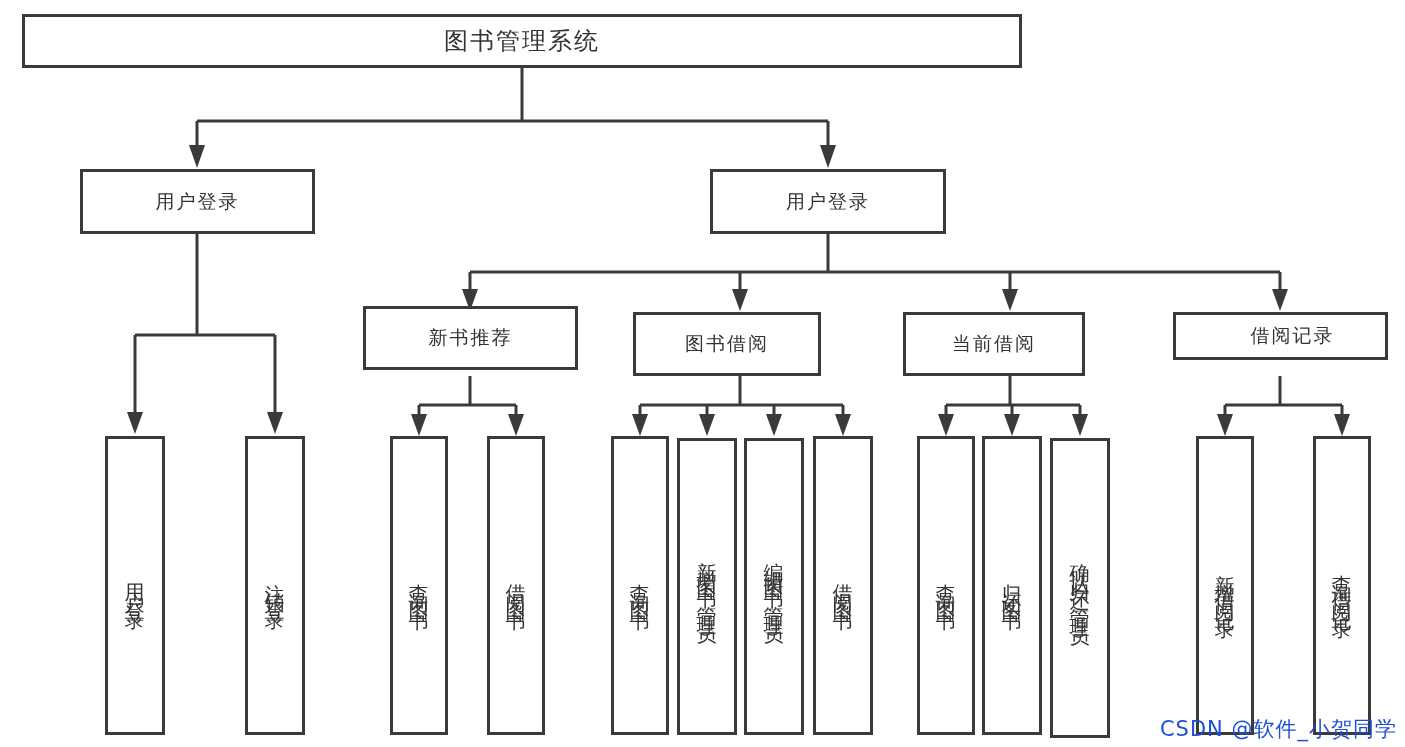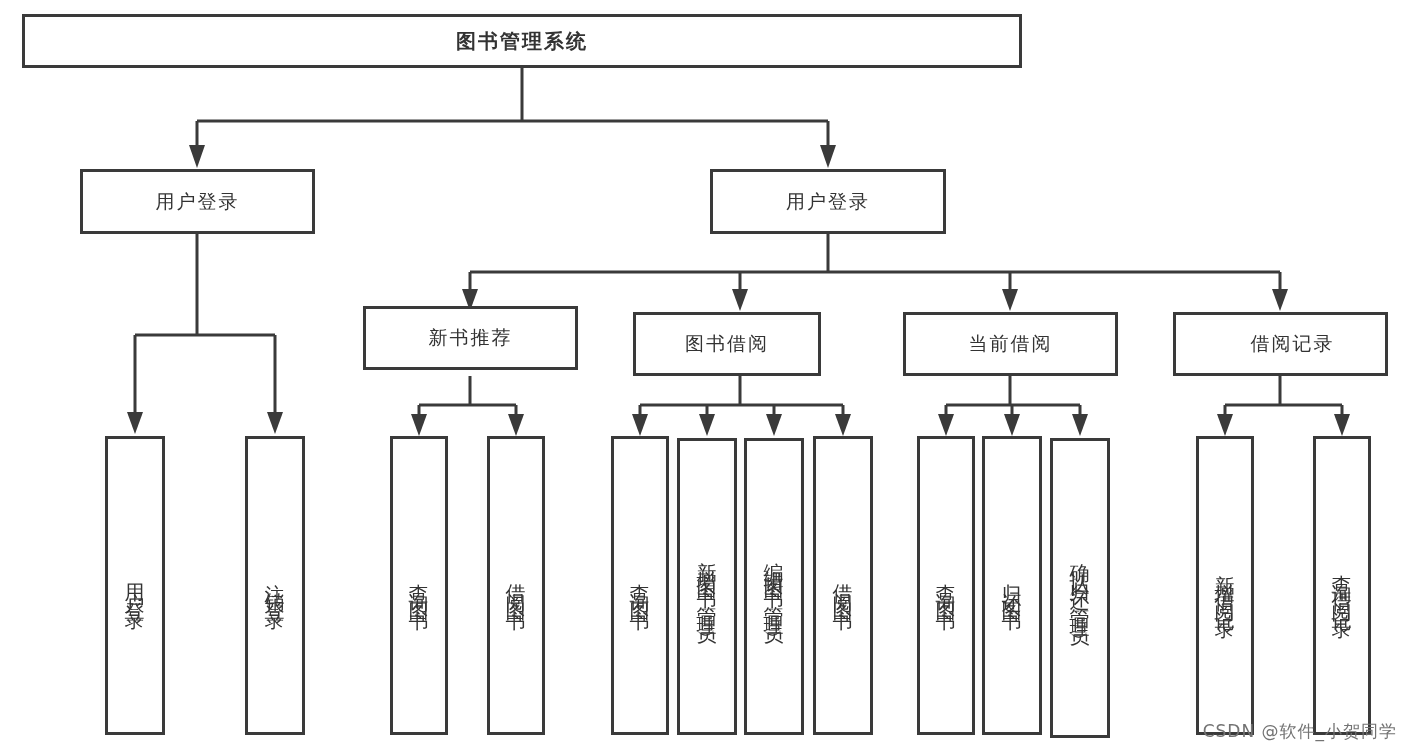--- a/index.html
+++ b/index.html
@@ -19,36 +19,36 @@
     border: 3px solid #3a3a3a;
     box-sizing: border-box;
     display: flex;
     align-items: center;
     justify-content: center;
     font-size: 19px;
     letter-spacing: 2px;
     color: #333333;
     white-space: nowrap;
   }
-  .root-node { font-size: 20px; font-weight: bold; }
+  .root-node { font-size: 24px; }
   .leaf { border-width: 3px; }
   .vtext {
     writing-mode: vertical-rl;
     text-orientation: mixed;
     letter-spacing: 9px;
     line-height: 1.1;
     font-size: 20px;
   }
   .watermark {
     position: absolute;
     right: 8px;
     bottom: 4px;
-    font-size: 17px;
+    font-size: 21px;
     letter-spacing: 1px;
-    color: #737373;
+    color: #1d4ed8;
     user-select: none;
   }
 </style>
 </head>
 <body>
 
 <div id="canvas">
 
   <svg id="wires" width="1405" height="747" viewBox="0 0 1405 747">
     <g stroke="#3a3a3a" stroke-width="3" fill="none">
@@ -100,24 +100,24 @@
   <div class="node" style="left:710px; top:169px; width:236px; height:65px;">
     <span>用户登录</span>
   </div>
 
   <div class="node" style="left:363px; top:306px; width:215px; height:64px;">
     <span>新书推荐</span>
   </div>
   <div class="node" style="left:633px; top:312px; width:188px; height:64px;">
     <span>图书借阅</span>
   </div>
-  <div class="node" style="left:903px; top:312px; width:215px; height:64px;align-items:center;">
+  <div class="node" style="left:903px; top:312px; width:182px; height:64px;align-items:center;">
     <span>当前借阅</span>
   </div>
-  <div class="node" style="left:1173px; top:312px; width:215px; height:64px;padding-left:24px;">
+  <div class="node" style="left:1173px; top:312px; width:215px; height:48px;padding-left:24px;">
     <span>借阅记录</span>
   </div>
 
   <div class="node leaf" style="left:105px; top:436px; width:60px; height:299px;">
     <span class="vtext">用户登录</span>
   </div>
   <div class="node leaf" style="left:245px; top:436px; width:60px; height:299px;">
     <span class="vtext">注销登录</span>
   </div>
 

